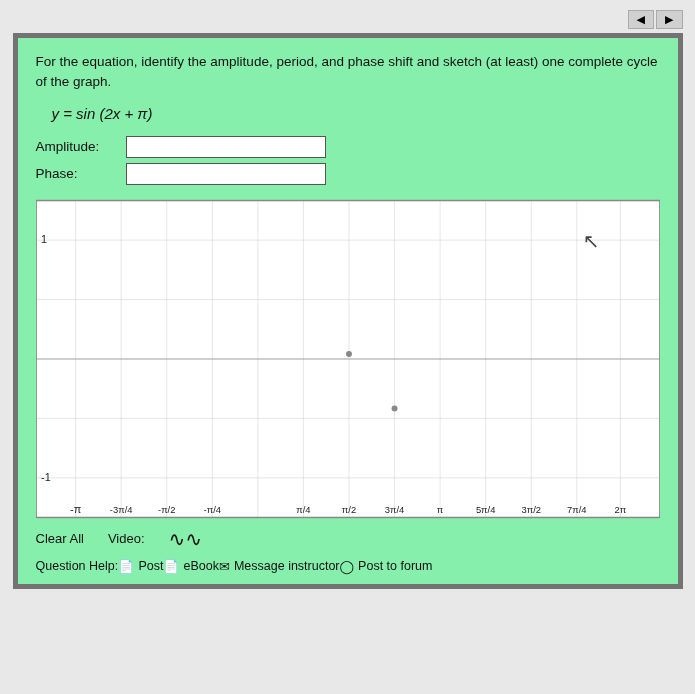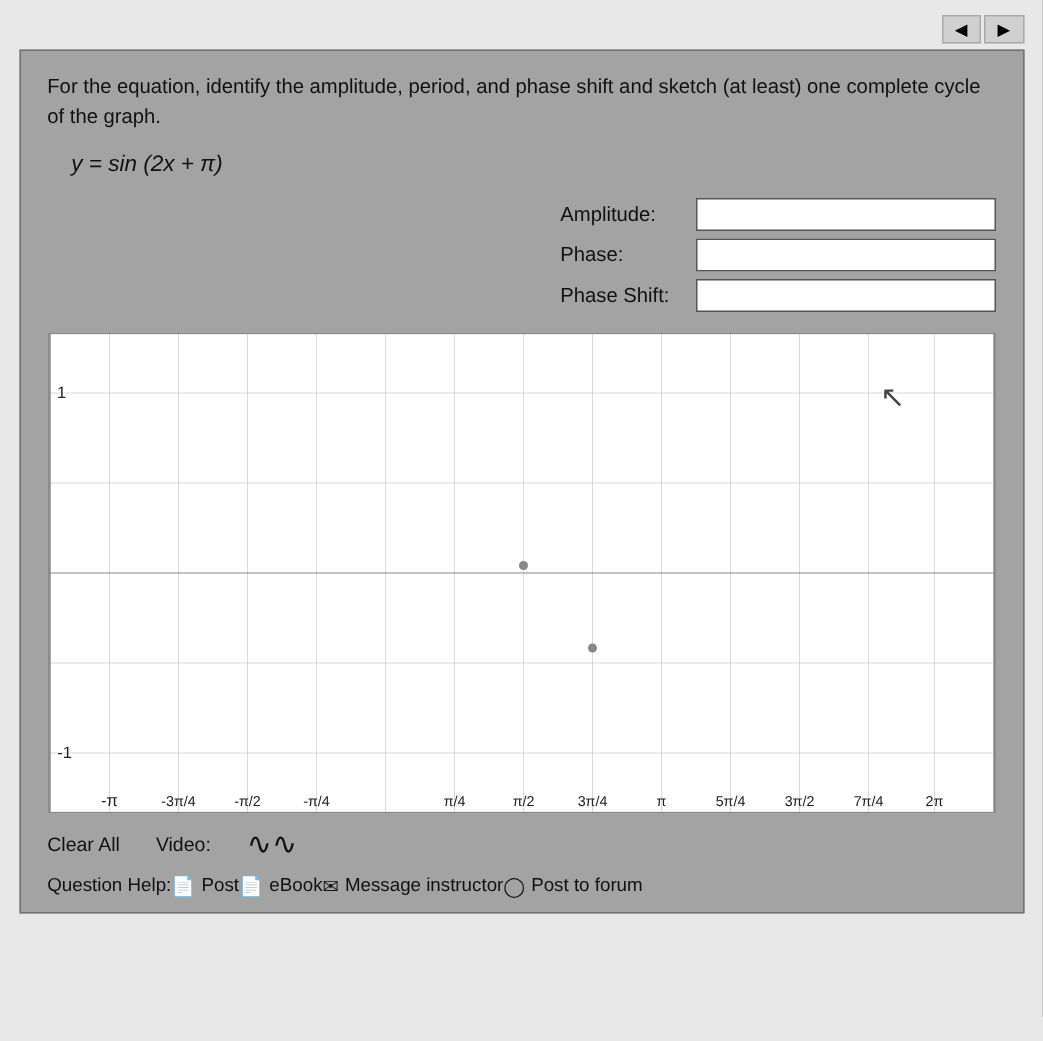--- a/index.html
+++ b/index.html
@@ -8,24 +8,24 @@
       font-family: Arial, sans-serif;
       font-size: 14px;
       width: 695px;
       min-height: 694px;
       display: flex;
       flex-direction: column;
       align-items: center;
       padding: 10px 0;
     }
     .page-container {
-      background: #a3a3a3;
+      background: #86efac;
       width: 670px;
       padding: 14px 18px 10px 18px;
-      border: 1px solid #737373;
+      border: 5px solid #737373;
     }
     .question-text {
       font-size: 13.5px;
       line-height: 1.5;
       margin-bottom: 12px;
       color: #111;
     }
     .equation {
       font-size: 15px;
       margin-bottom: 14px;
@@ -35,21 +35,20 @@
     .equation .math {
       font-style: italic;
     }
     .fields-section {
       margin-bottom: 14px;
     }
     .field-row {
       display: flex;
       align-items: center;
       margin-bottom: 5px;
-      justify-content: flex-end;
     }
     .field-label {
       font-size: 13.5px;
       color: #111;
       width: 90px;
       flex-shrink: 0;
     }
     .field-input {
       border: 1px solid #555;
       background: white;
@@ -150,24 +149,20 @@
     <span class="math">y = sin (2x + π)</span>
   </div>
 
   <div class="fields-section">
     <div class="field-row">
       <span class="field-label">Amplitude:</span>
       <input class="field-input" type="text" value="" style="">
     </div>
     <div class="field-row">
       <span class="field-label">Phase:</span>
-      <input class="field-input" type="text" value="" style="">
-    </div>
-    <div class="field-row">
-      <span class="field-label">Phase Shift:</span>
       <input class="field-input" type="text" value="" style="">
     </div>
   </div>
 
   <div class="graph-area">
 
     <div class="cursor-icon">↖</div>
 
     <svg class="graph-svg" viewBox="0 0 630 320">
 

